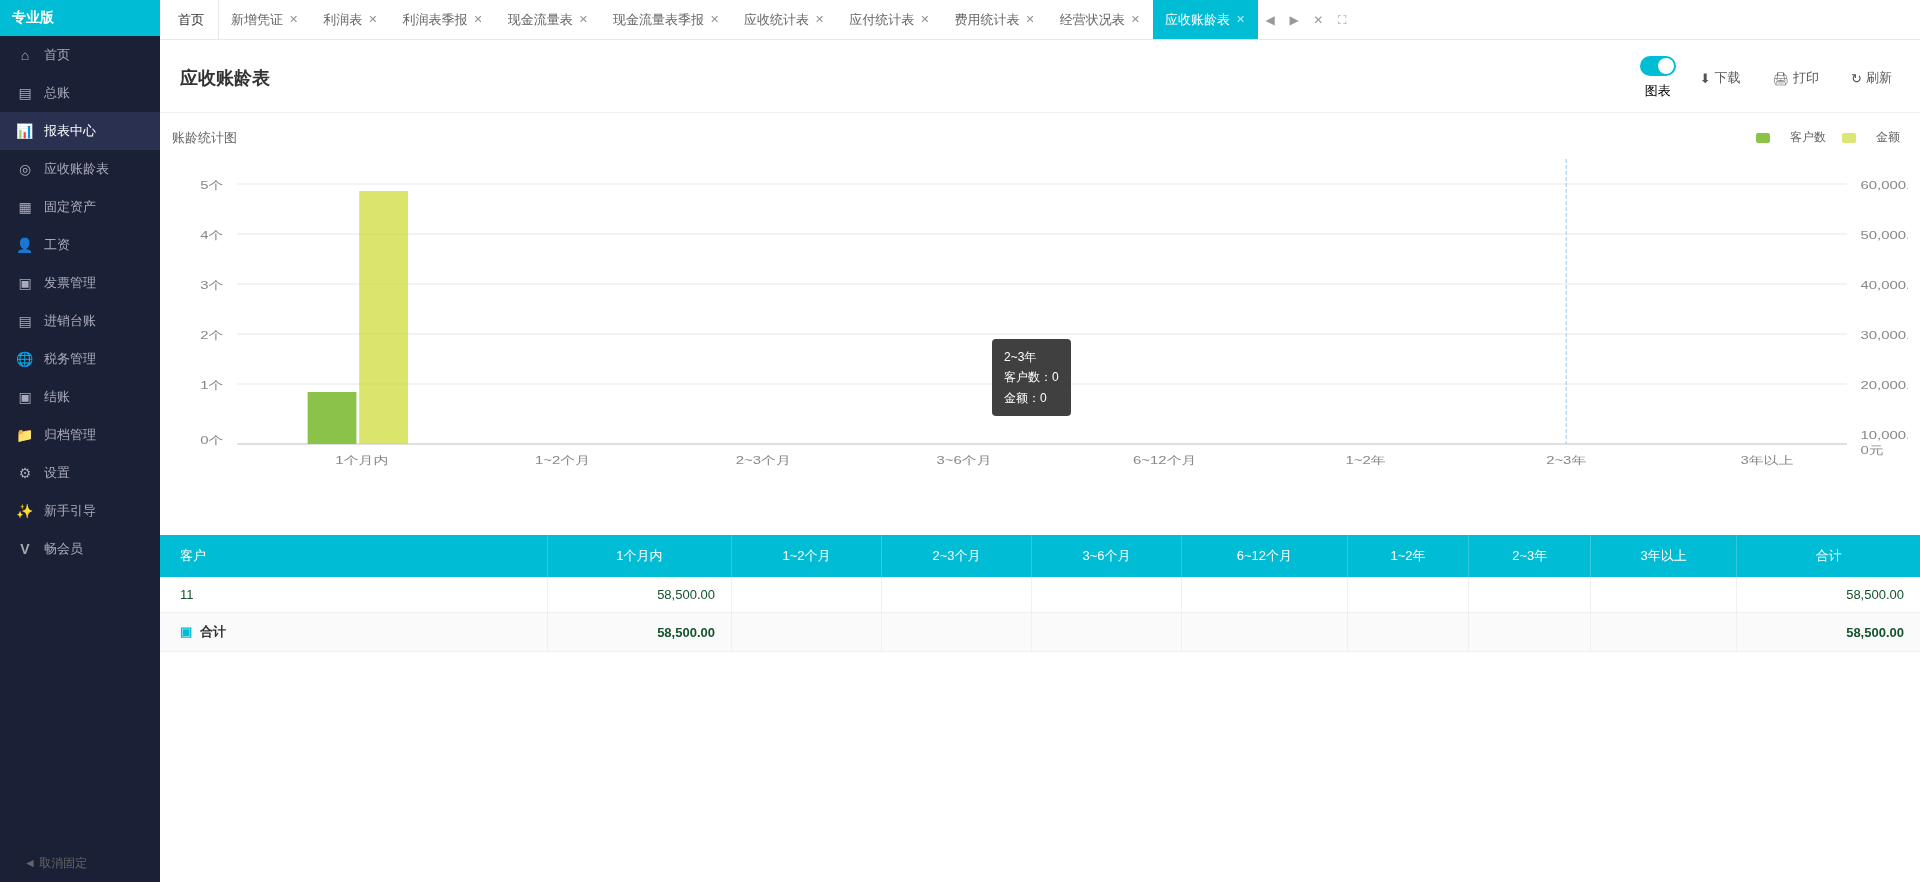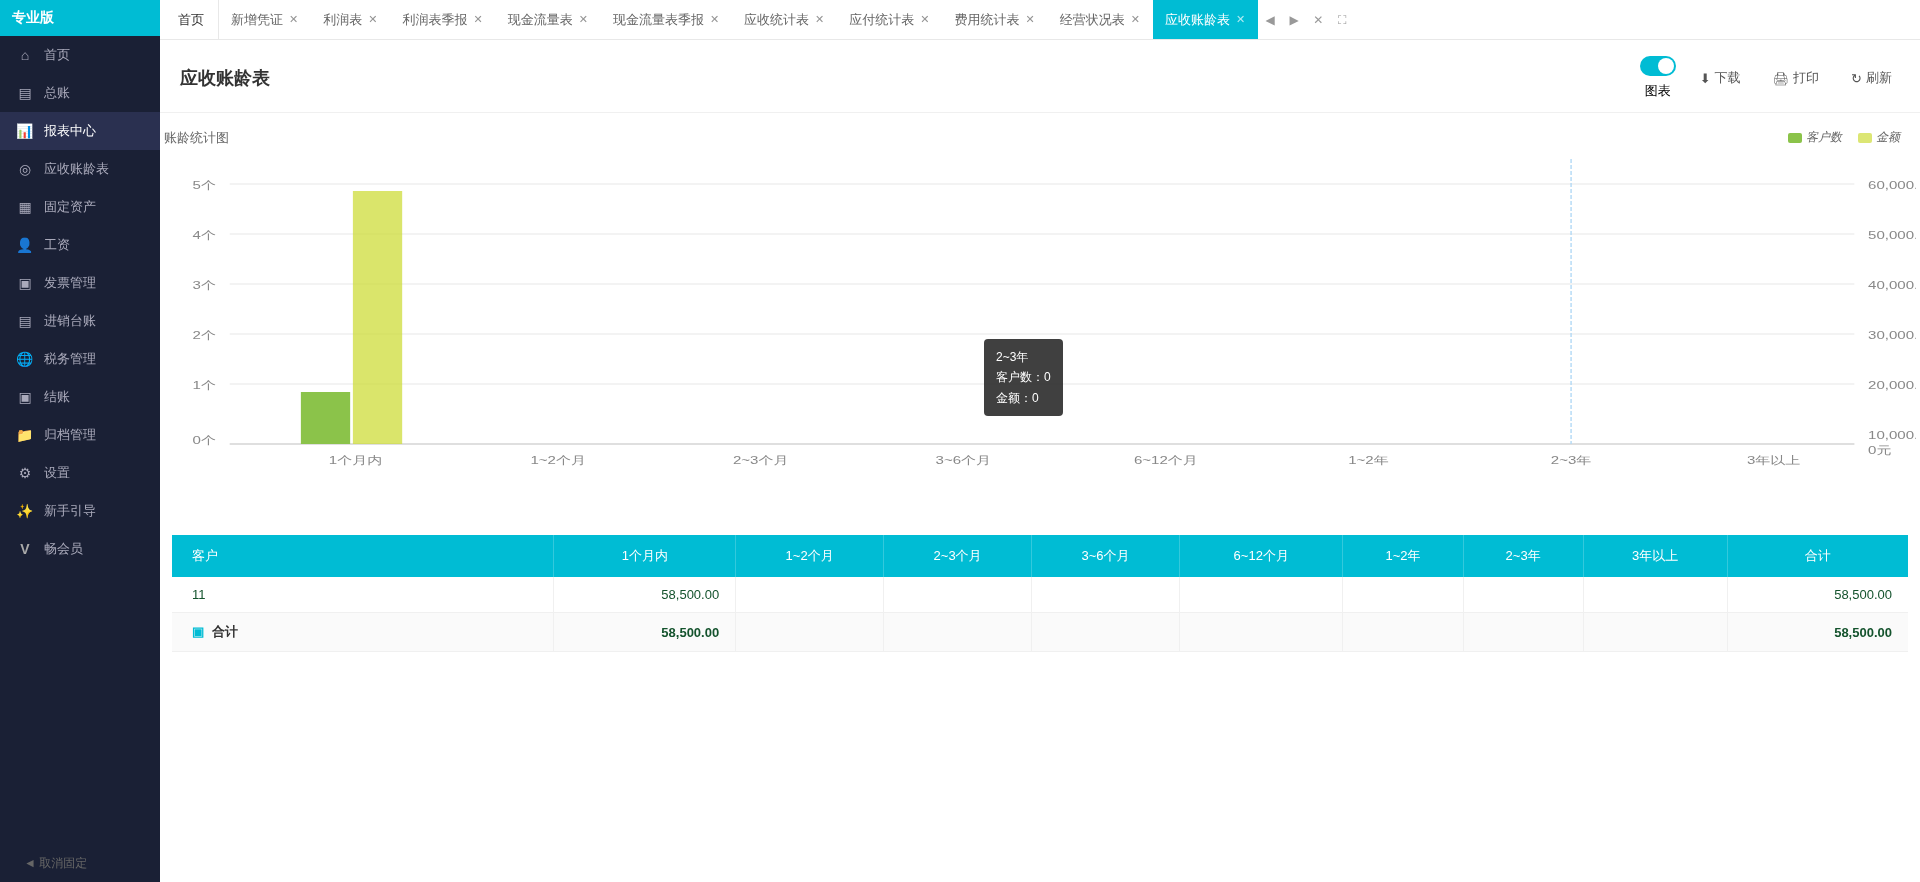--- a/index.html
+++ b/index.html
@@ -171,36 +171,36 @@
       gap: 4px;
       cursor: pointer;
       color: #555;
       font-size: 13px;
       padding: 4px 8px;
       border-radius: 4px;
     }
 
     
     .chart-area {
-      padding: 16px 4px;
+      padding: 16px 12px;
       flex-shrink: 0;
       position: relative;
     }
     .chart-title { font-size: 13px; color: #666; margin-bottom: 12px; }
     .chart-legend {
       position: absolute;
       top: 16px;
       right: 20px;
       display: flex;
       align-items: center;
       gap: 16px;
       font-size: 12px;
       color: #666;
     }
-    .legend-item { display: flex; align-items: center; gap: 4px; font-style: italic; }
+    .legend-item { display: flex; align-items: center; gap: 20px; }
     .legend-color { width: 14px; height: 10px; border-radius: 2px; }
 
     
     .chart-svg-wrapper {
       width: 100%;
       height: 360px;
       position: relative;
     }
 
     
@@ -212,21 +212,21 @@
       padding: 8px 12px;
       font-size: 12px;
       line-height: 1.7;
       pointer-events: none;
       z-index: 10;
     }
 
     
     .table-wrapper {
       flex: 1;
-      padding: 0 12px 20px;
+      padding: 0 0 20px;
     }
     table {
       width: 100%;
       border-collapse: collapse;
     }
     thead tr {
       background: #00bcd4;
       color: white;
     }
     thead th {

